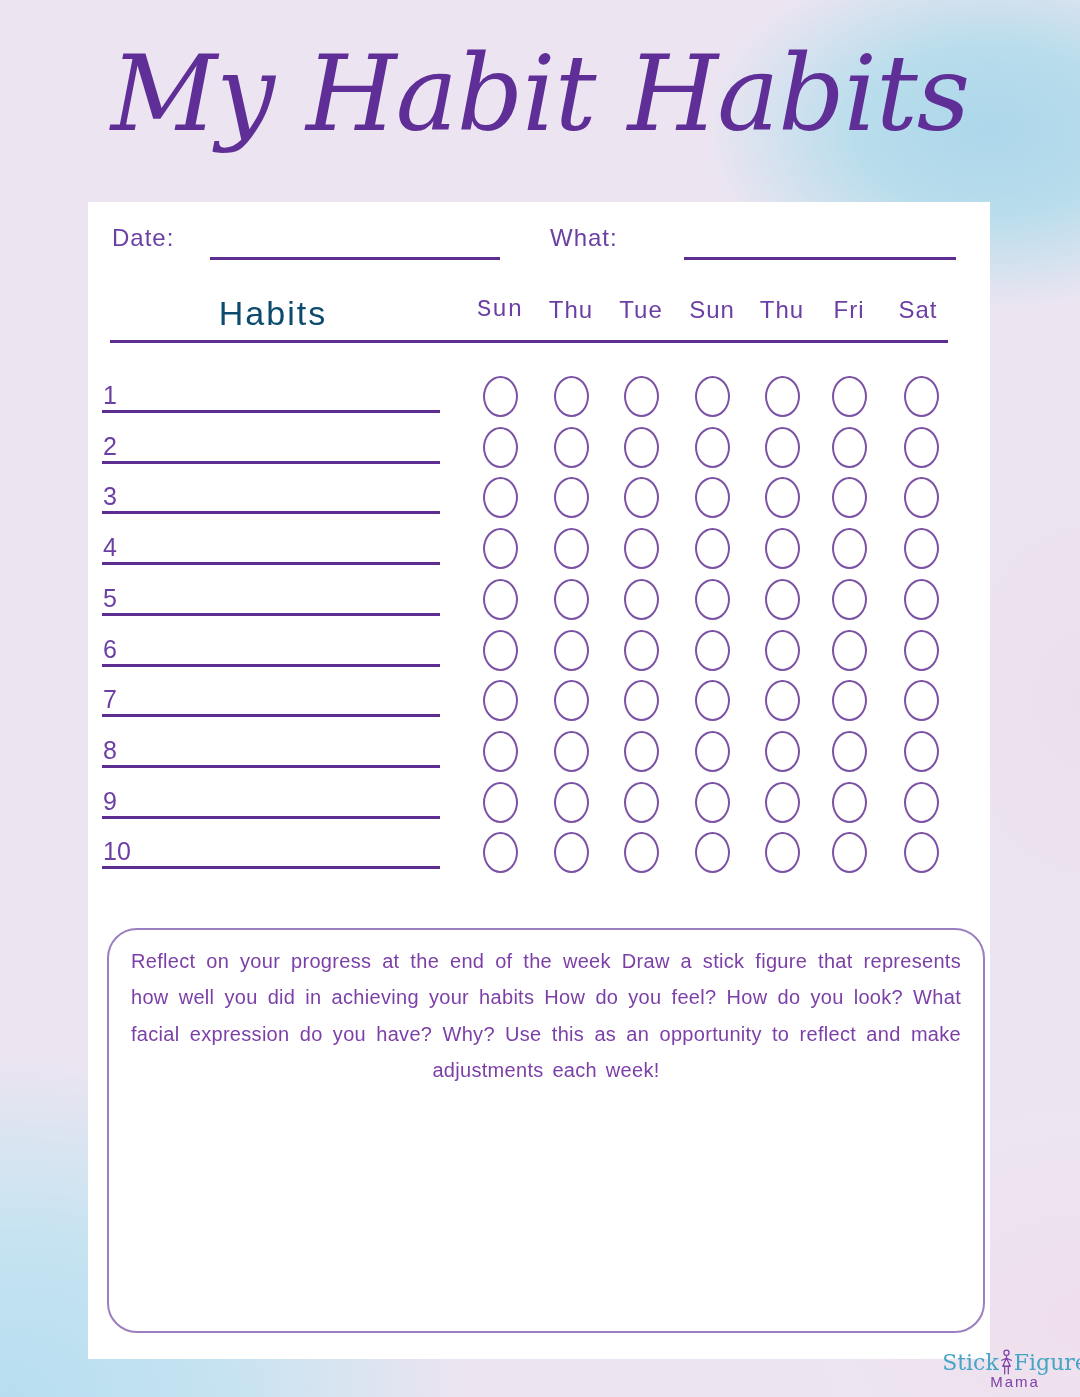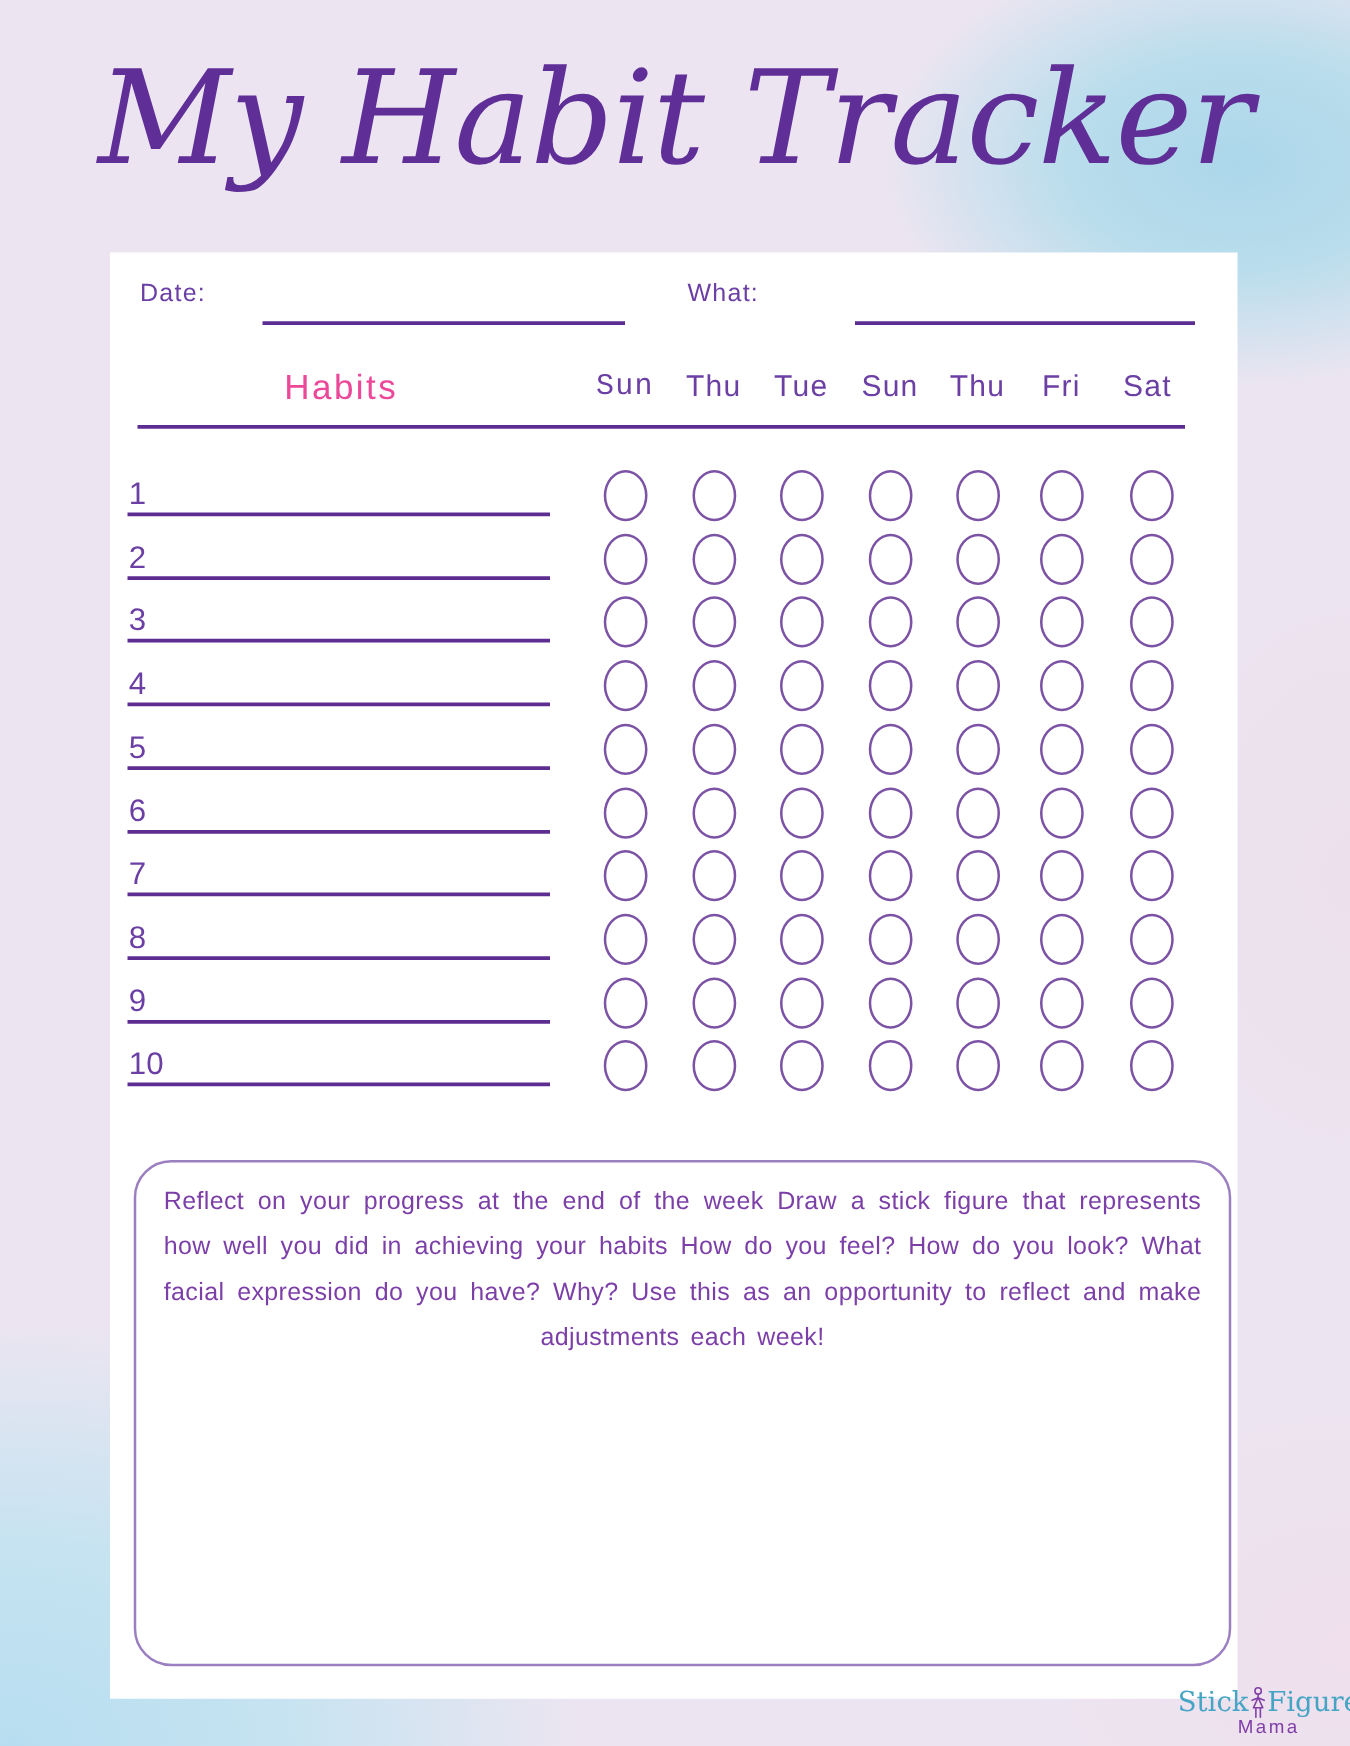--- a/index.html
+++ b/index.html
@@ -27,30 +27,30 @@
     color:#5F2E96;
     letter-spacing:-1px;
   }
 
   .card {
     position:absolute; left:88px; top:202px;
     width:902px; height:1157px;
     background:#FFFFFF;
   }
 
-  .label { position:absolute; color:#6B3FA4; font-size:20px; letter-spacing:1px; }
+  .label { position:absolute; color:#6B3FA4; font-size:24px; letter-spacing:1px; }
   .fill-line { position:absolute; height:0; border-top:3px solid #5E2D92; }
   .date-label { left:24px; top:22px; }
   .date-line  { left:122px; top:55px; width:290px; }
   .week-label { left:462px; top:22px; }
   .week-line  { left:596px; top:55px; width:272px; }
 
   .habits-header {
     position:absolute; left:120px; top:92px; width:130px;
-    text-align:center; color:#ec4899; font-size:28px; letter-spacing:2px;
+    text-align:center; color:#0c4a6e; font-size:34px; letter-spacing:2px;
   }
   .day-header {
     position:absolute; top:94px; width:70px;
     text-align:center; color:#6B3FA4; font-size:24px; letter-spacing:1px;
   }
   .header-rule {
     position:absolute; left:22px; top:138px; width:838px;
     height:0; border-top:3px solid #5E2D92;
   }
 
@@ -79,21 +79,21 @@
   .logo-script {
     font-family:"DejaVu Serif", serif; 
     color:#46A5C5; font-size:22px; line-height:1;
   }
   .logo-figure { flex:0 0 auto; margin:0 -1px; }
   .logo-mama { color:#8040A8; font-size:15px; letter-spacing:2px; margin-top:-3px; }
 </style>
 </head>
 <body>
 
-<h1 class="page-title">My Habit Tracker</h1>
+<h1 class="page-title">My Habit Habits</h1>
 
 <div class="card">
 
   <span class="label date-label">Date:</span>
   <div class="fill-line date-line"></div>
 
   <span class="label week-label">What:</span>
   <div class="fill-line week-line"></div>
 
   <span class="habits-header">Habits</span>

